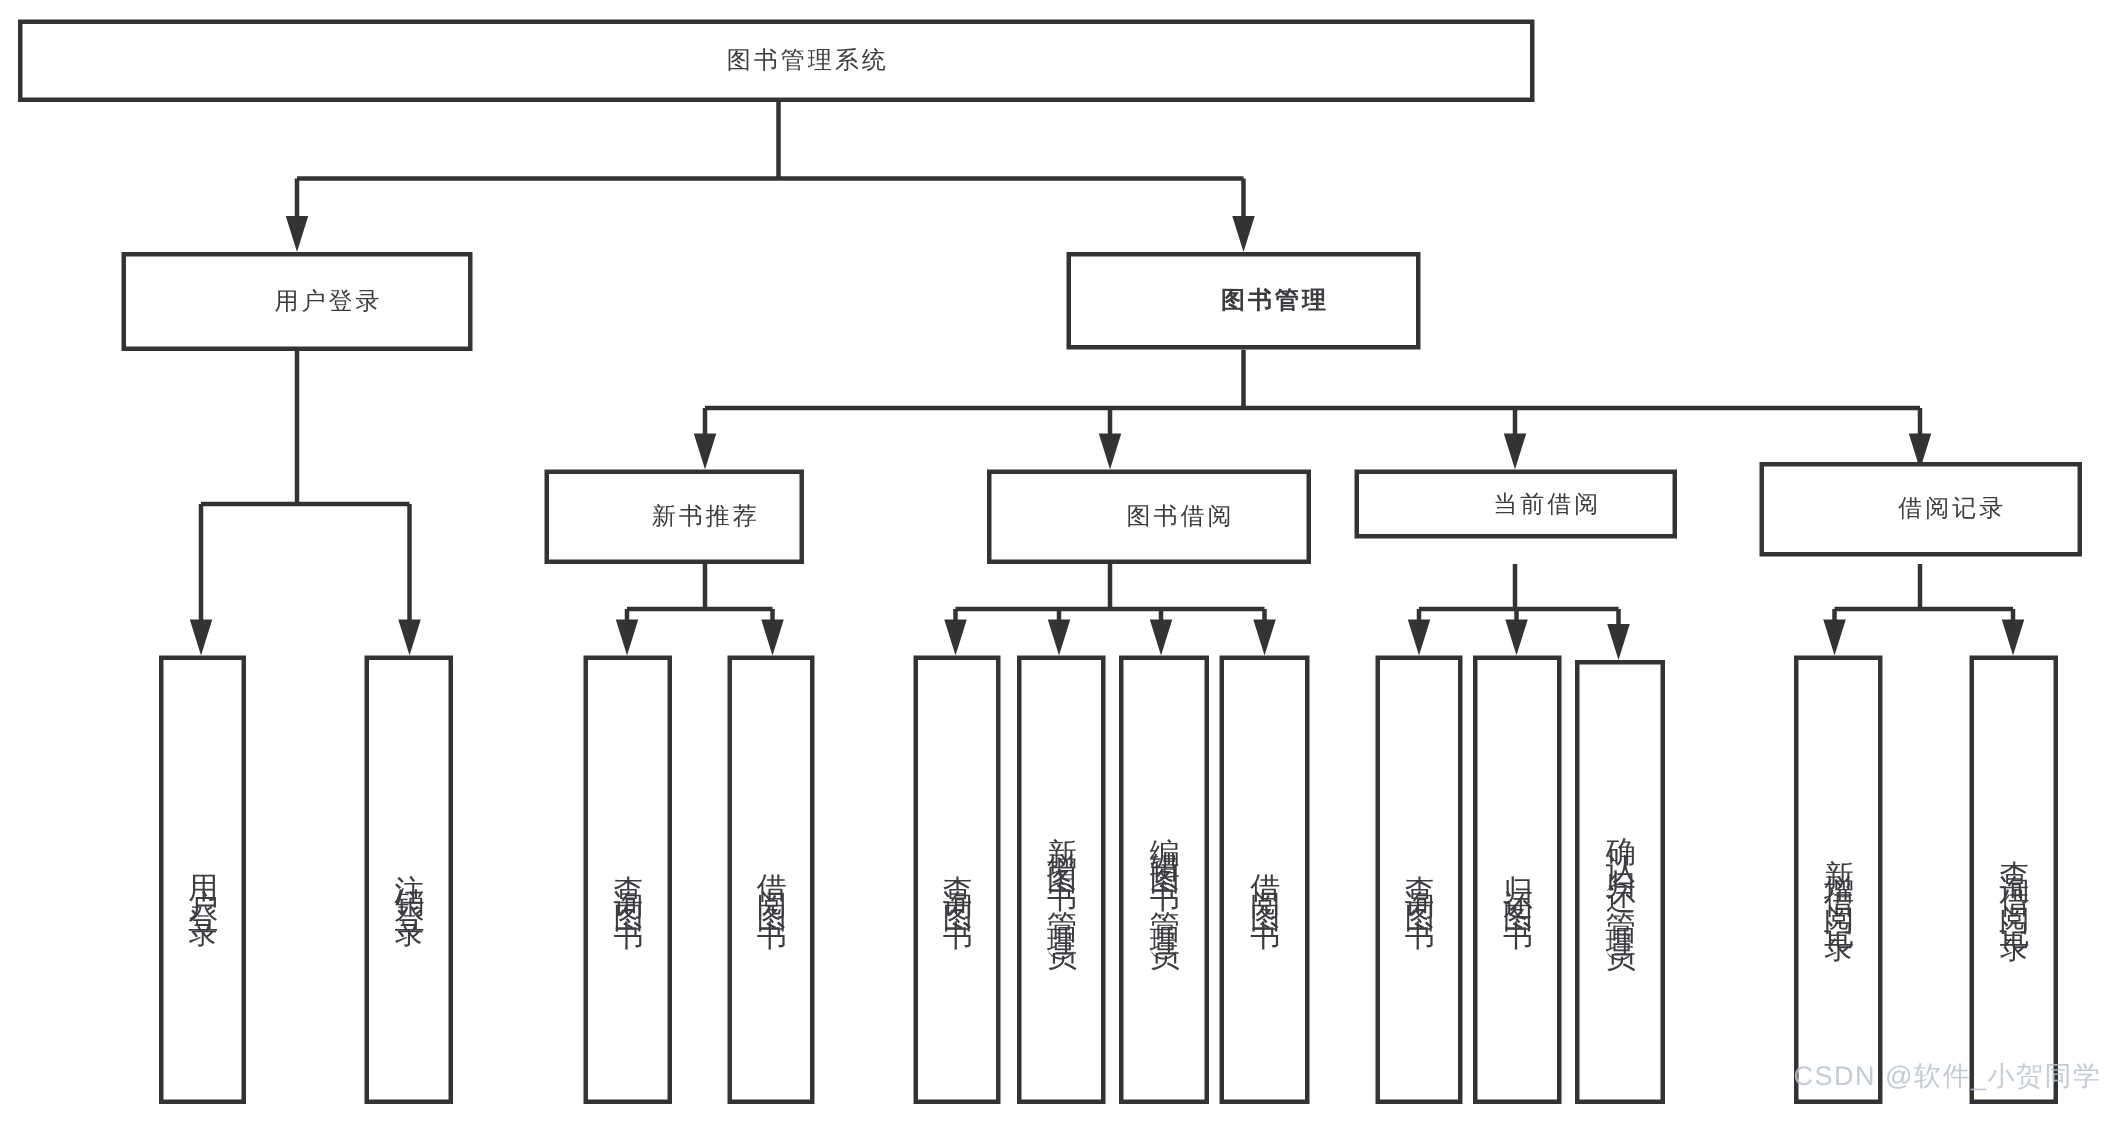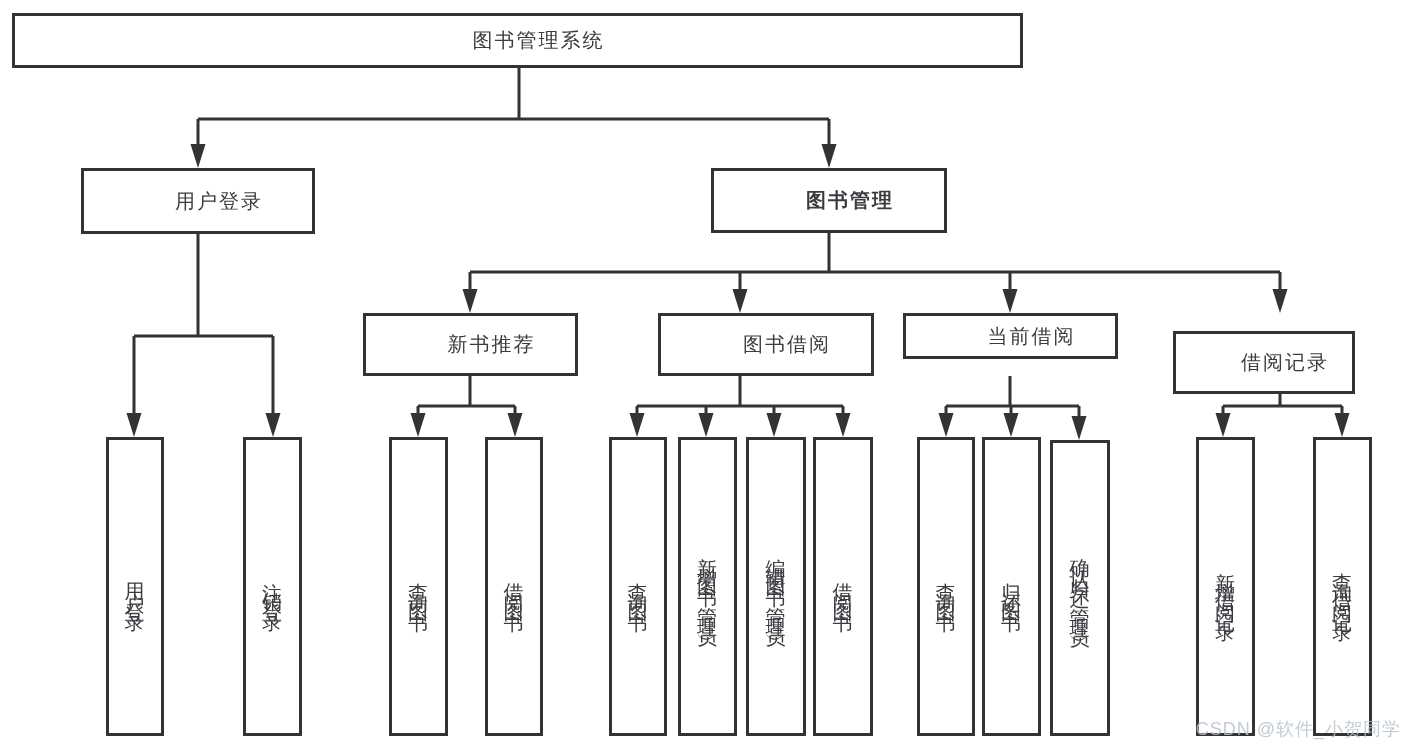--- a/index.html
+++ b/index.html
@@ -1,23 +1,23 @@
 <!DOCTYPE html>
 <html style="--line: #333333; --text: #3b3b40; --watermark: #b9c2cc; --background: #ffffff;"><head>
 <meta charset="utf-8">
 <style>
   html,body{margin:0;padding:0;}
   body{font-family:"Liberation Sans","DejaVu Sans",sans-serif;background:#fff;}
   .stage{position:relative;width:1405px;height:747px;background:var(--background,#ffffff);overflow:hidden;}
   .wires{position:absolute;left:0;top:0;z-index:0;}
   .box{position:absolute;box-sizing:border-box;background:#fff;border:3px solid var(--line,#333333);
        display:flex;align-items:center;justify-content:center;color:var(--text,#3b3b40);z-index:1;}
-  .h{font-size:20px;letter-spacing:2px;white-space:nowrap;padding-left:42px;}
+  .h{font-size:16px;letter-spacing:2px;white-space:nowrap;padding-left:42px;}
   .v{writing-mode:vertical-rl;text-orientation:mixed;font-size:20px;letter-spacing:10px;line-height:1;}
-  .watermark{position:absolute;right:4px;bottom:6px;z-index:2;font-size:18px;letter-spacing:1px;
+  .watermark{position:absolute;right:4px;bottom:18px;z-index:2;font-size:18px;letter-spacing:1px;
        color:var(--watermark,#b9c2cc);opacity:.85;white-space:nowrap;}
 </style>
 </head>
 <body>
 
 <div class="stage">
 
   <svg class="wires" width="1405" height="747" viewBox="0 0 1405 747">
     <g stroke="#333333" stroke-width="3" fill="none">
 
@@ -56,24 +56,24 @@
       <polygon points="1215.5,413 1230.5,413 1223,437"></polygon>
       <polygon points="1334.5,413 1349.5,413 1342,437"></polygon>
     </g>
   </svg>
 
   <div class="box h" style="left:12px;top:13px;width:1011px;height:55px;">图书管理系统</div>
 
   <div class="box h" style="left:81px;top:168px;width:234px;height:66px;">用户登录</div>
   <div class="box h" style="left:711px;top:168px;width:236px;height:65px;font-weight:bold;">图书管理</div>
 
-  <div class="box h" style="left:363px;top:313px;width:215px;height:63px;">新书推荐</div>
+  <div class="box h" style="left:363px;top:313px;width:173px;height:63px;">新书推荐</div>
   <div class="box h" style="left:658px;top:313px;width:216px;height:63px;">图书借阅</div>
   <div class="box h" style="left:903px;top:313px;width:215px;height:46px;">当前借阅</div>
-  <div class="box h" style="left:1173px;top:331px;width:182px;height:63px;">借阅记录</div>
+  <div class="box h" style="left:1173px;top:308px;width:215px;height:63px;">借阅记录</div>
 
   <div class="box v" style="left:106px;top:437px;width:58px;height:299px;">用户登录</div>
   <div class="box v" style="left:243px;top:437px;width:59px;height:299px;">注销登录</div>
 
   <div class="box v" style="left:389px;top:437px;width:59px;height:299px;">查询图书</div>
   <div class="box v" style="left:485px;top:437px;width:58px;height:299px;">借阅图书</div>
 
   <div class="box v" style="left:609px;top:437px;width:58px;height:299px;">查询图书</div>
   <div class="box v" style="left:678px;top:437px;width:59px;height:299px;">新增图书（管理员）</div>
   <div class="box v" style="left:746px;top:437px;width:60px;height:299px;">编辑图书（管理员）</div>

